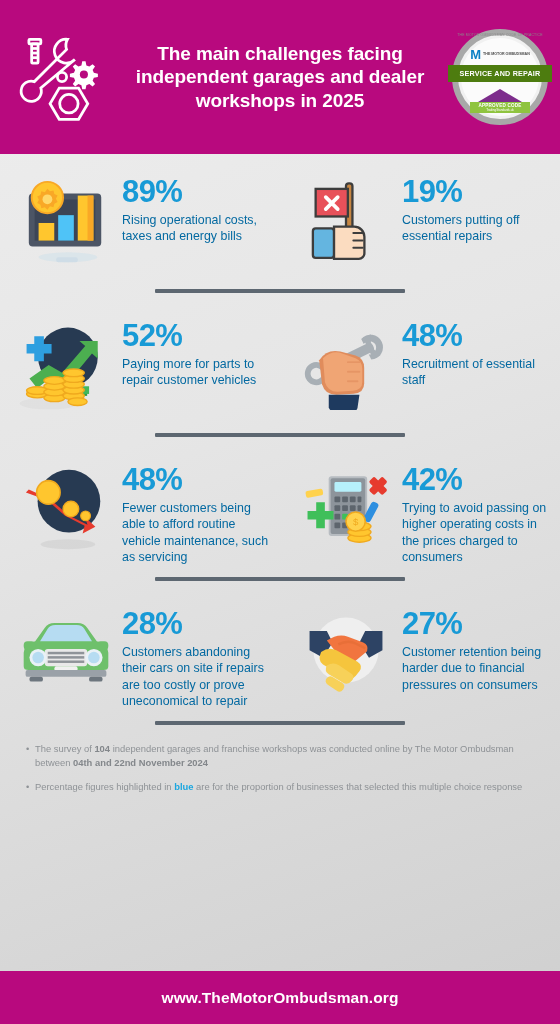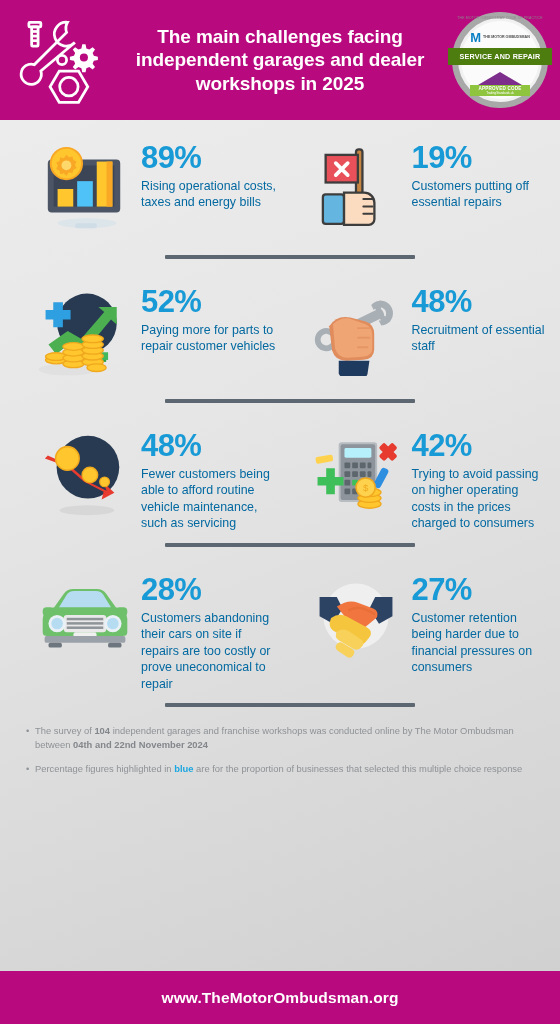--- a/index.html
+++ b/index.html
@@ -9,21 +9,21 @@
     font-family: "Liberation Sans", sans-serif;
     overflow: hidden;
   }
   body {
     background: linear-gradient(160deg, #eeeeee 0%, #e6e6e6 40%, #cfcfcf 100%);
     position: relative;
   }
 
   
   .header {
-    height: 120px;
+    height: 154px;
     background: #b8097e;
     display: flex;
     align-items: center;
     position: relative;
   }
   .header-tool-icon {
     width: 100px;
     height: 100px;
     margin-left: 12px;
     flex: 0 0 100px;
@@ -135,21 +135,20 @@
   .badge-approved-sub {
     background: #8fc43f;
     color: #ffffff;
     font-size: 3px;
     padding-bottom: 1px;
   }
 
   
   .stats {
     padding: 6px 0 0;
-    margin-left: 19px;
   }
   .stat-row {
     display: flex;
     position: relative;
   }
   .stat-cell {
     width: 280px;
     display: flex;
     align-items: flex-start;
     padding: 14px 10px 0 14px;

